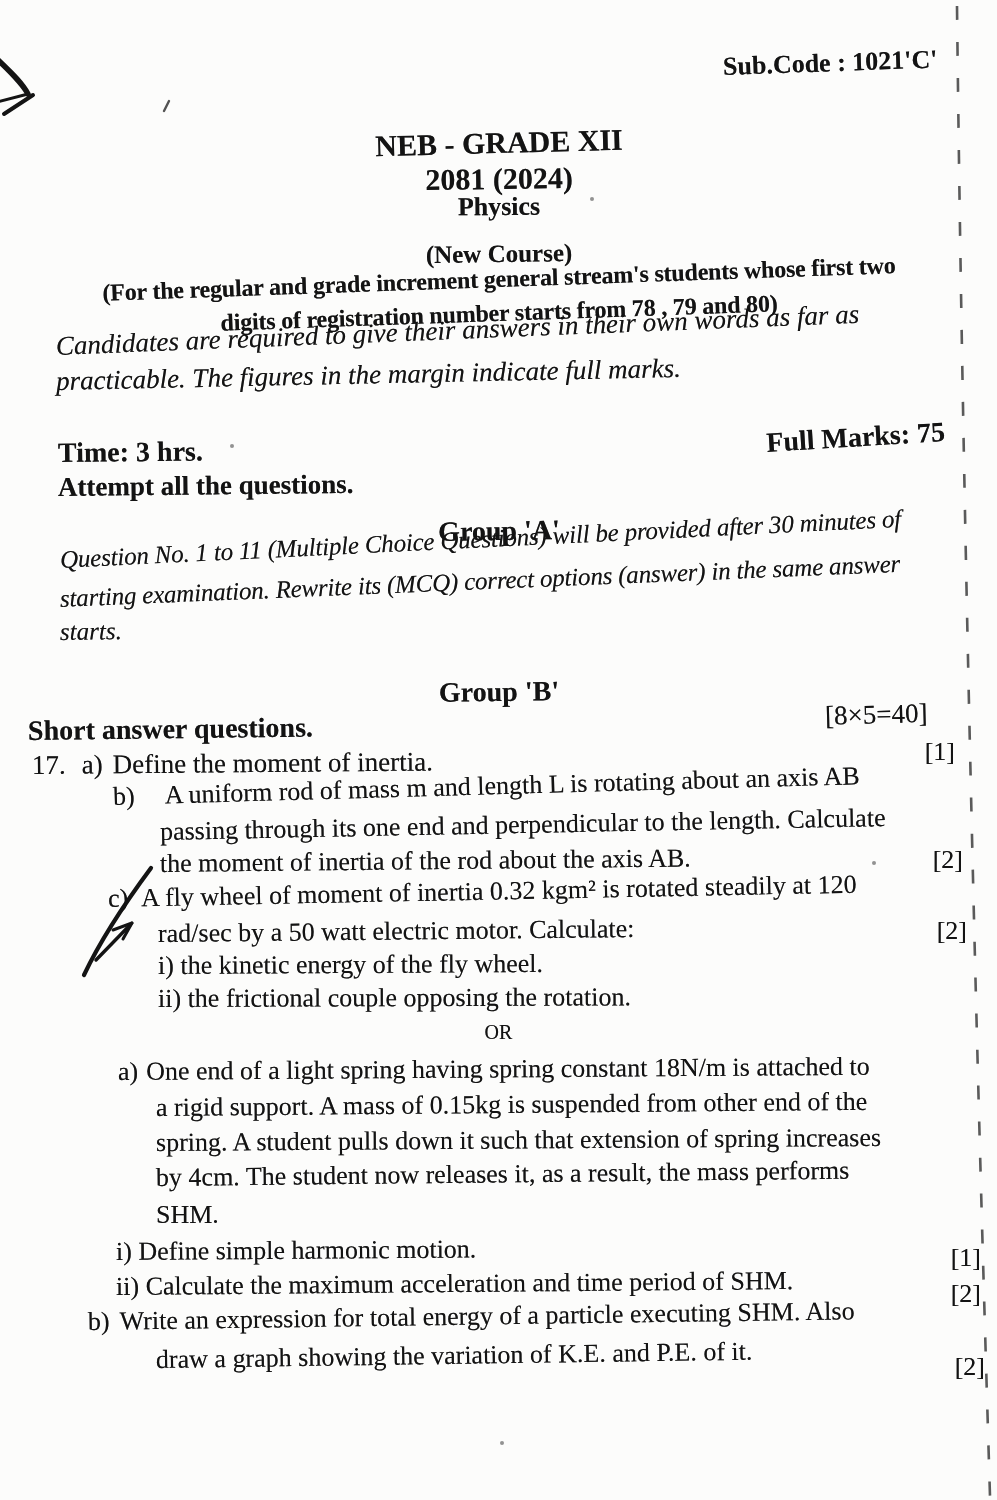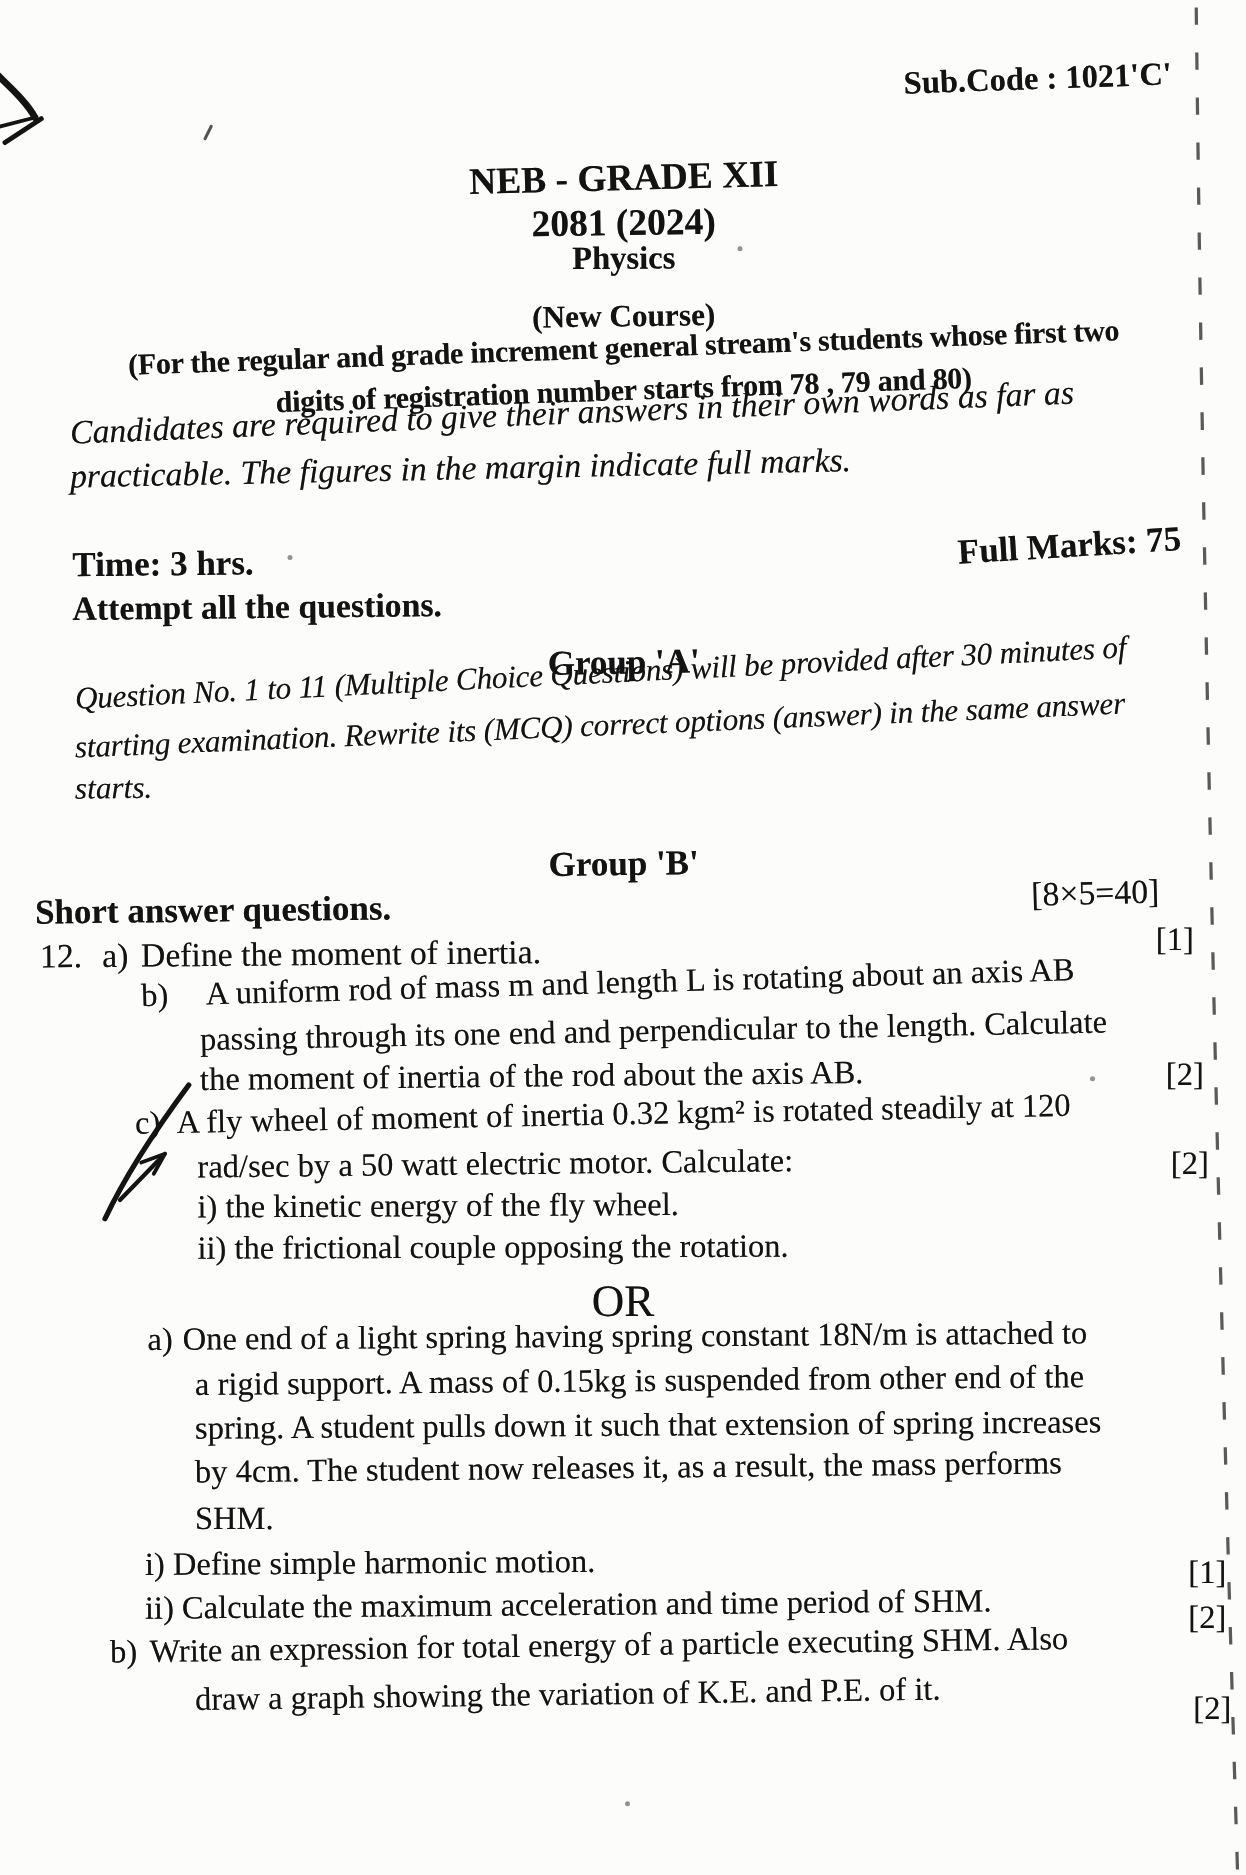--- a/index.html
+++ b/index.html
@@ -70,39 +70,39 @@
   <div class="ln i" style="top:546px;left:60px;font-size:25px;letter-spacing:-0.2px;--r:-2.8deg">Question No. 1 to 11 (Multiple Choice Questions) will be provided after 30 minutes of</div>
   <div class="ln i" style="top:585px;left:60px;font-size:25px;letter-spacing:-0.2px;--r:-2.4deg">starting examination. Rewrite its  (MCQ) correct options (answer) in the same answer</div>
   <div class="ln i" style="top:618px;left:60px;font-size:25px;--r:-0.8deg">starts.</div>
 
   <div class="ln b ctr" style="top:676px;font-size:28px;--r:-0.8deg">Group 'B'</div>
   <div class="ln mk" style="top:698px;right:70px;font-size:27px;--r:-1.5deg;transform-origin:right center">[8×5=40]</div>
   <div class="ln b" style="top:715px;left:28px;font-size:28px;--r:-0.7deg">Short answer questions.</div>
   <div class="ln mk" style="top:737px;right:42px;font-size:26px">[1]</div>
 
   <div class="ln" style="top:750px;left:32px;font-size:27px;--r:-0.5deg">
-    <span class="pfx">12.</span><span class="lbl g10">a)</span><span>Define the moment of inertia.</span>
+    <span class="pfx">17.</span><span class="lbl g10">a)</span><span>Define the moment of inertia.</span>
   </div>
 
   <div class="ln" style="top:782px;left:113px;--r:-1.6deg">
     <span class="lbl g30">b)</span><span>A uniform rod of mass m and length L is rotating about an axis AB</span>
   </div>
   <div class="ln" style="top:817px;left:160px;--r:-1.1deg">passing through its one end and perpendicular to the length. Calculate</div>
   <div class="ln" style="top:849px;left:160px;--r:-0.6deg">the moment of inertia of the rod about the axis AB.</div>
   <div class="ln mk" style="top:845px;right:34px;font-size:26px">[2]</div>
 
   <div class="ln" style="top:884px;left:108px;--r:-1.1deg">
     <span class="lbl g13">c)</span><span>A fly wheel of moment of inertia 0.32 kgm² is rotated steadily at 120</span>
   </div>
   <div class="ln" style="top:919px;left:158px;--r:-0.6deg">rad/sec by a 50 watt electric motor. Calculate:</div>
   <div class="ln mk" style="top:916px;right:30px;font-size:26px">[2]</div>
   <div class="ln" style="top:951px;left:158px;--r:-0.3deg">i) the kinetic energy of the fly wheel.</div>
   <div class="ln" style="top:984px;left:158px;--r:-0.2deg">ii) the frictional couple opposing the rotation.</div>
 
-  <div class="ln ctr" style="top:1021px;font-size:36px">OR</div>
+  <div class="ln ctr" style="top:1021px;font-size:20px">OR</div>
 
   <div class="ln" style="top:1057px;left:118px;--r:-0.4deg">
     <span class="lbl g8">a)</span><span>One end of  a light spring having spring constant 18N/m is attached to</span>
   </div>
   <div class="ln" style="top:1093px;left:156px;--r:-0.5deg">a rigid support. A mass of 0.15kg is suspended from other end of the</div>
   <div class="ln" style="top:1128px;left:156px;--r:-0.4deg">spring. A student pulls down it such that extension of spring increases</div>
   <div class="ln" style="top:1163px;left:156px;--r:-0.6deg">by 4cm. The student now releases it, as a result, the mass performs</div>
   <div class="ln" style="top:1200px;left:156px">SHM.</div>
 
   <div class="ln" style="top:1237px;left:116px;--r:-0.4deg">i) Define simple harmonic motion.</div>

